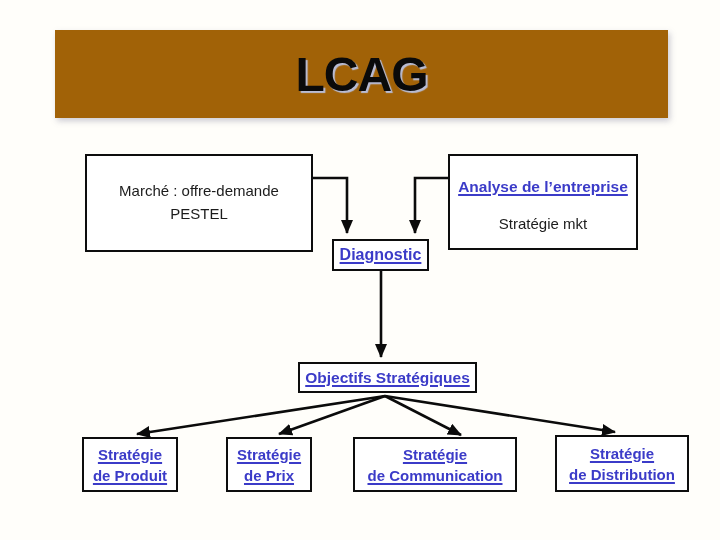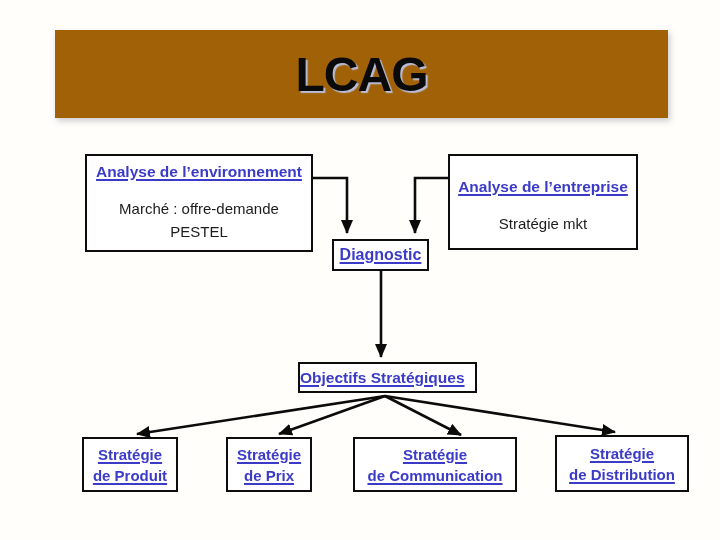--- a/index.html
+++ b/index.html
@@ -65,21 +65,21 @@
     line-height: 23px;
     color: #1c1c1c;
   }
   .box-diag {
     left: 332px; top: 239px; width: 97px; height: 32px;
     display: flex; align-items: center; justify-content: center;
   }
   .box-diag .heading { font-size: 16px; }
   .box-obj {
     left: 298px; top: 362px; width: 179px; height: 31px;
-    display: flex; align-items: center; justify-content: flex-start;
+    display: flex; align-items: center; justify-content: center;
   }
   .box-obj .heading { font-size: 15.5px; }
   .box-strat {
     top: 437px; height: 55px;
     display: flex; flex-direction: column;
     align-items: center; justify-content: center;
   }
   .box-strat .heading { font-size: 15px; line-height: 21px; }
   .box-s1 { left: 82px;  width: 96px;  }
   .box-s2 { left: 226px; width: 86px;  }
@@ -104,21 +104,20 @@
     <path class="ln" d="M312,178 L347,178 L347,233" marker-end="url(#arrow)"></path>
     <path class="ln" d="M449,178 L415,178 L415,233" marker-end="url(#arrow)"></path>
     <path class="ln" d="M381,271 L381,357" marker-end="url(#arrow)"></path>
     <path class="ln" d="M385,396 L137,434" marker-end="url(#arrow)"></path>
     <path class="ln" d="M385,396 L279,434" marker-end="url(#arrow)"></path>
     <path class="ln" d="M385,396 L461,435" marker-end="url(#arrow)"></path>
     <path class="ln" d="M385,396 L615,432" marker-end="url(#arrow)"></path>
   </svg>
 
   <div class="box box-env">
-    <div class="heading">Analyse de l’environnement</div>
     <div class="box-body">
       <div>Marché : offre-demande</div>
       <div>PESTEL</div>
     </div>
   </div>
 
   <div class="box box-ent">
     <div class="heading">Analyse de l’entreprise</div>
     <div class="box-body">
       <div>Stratégie mkt</div>

